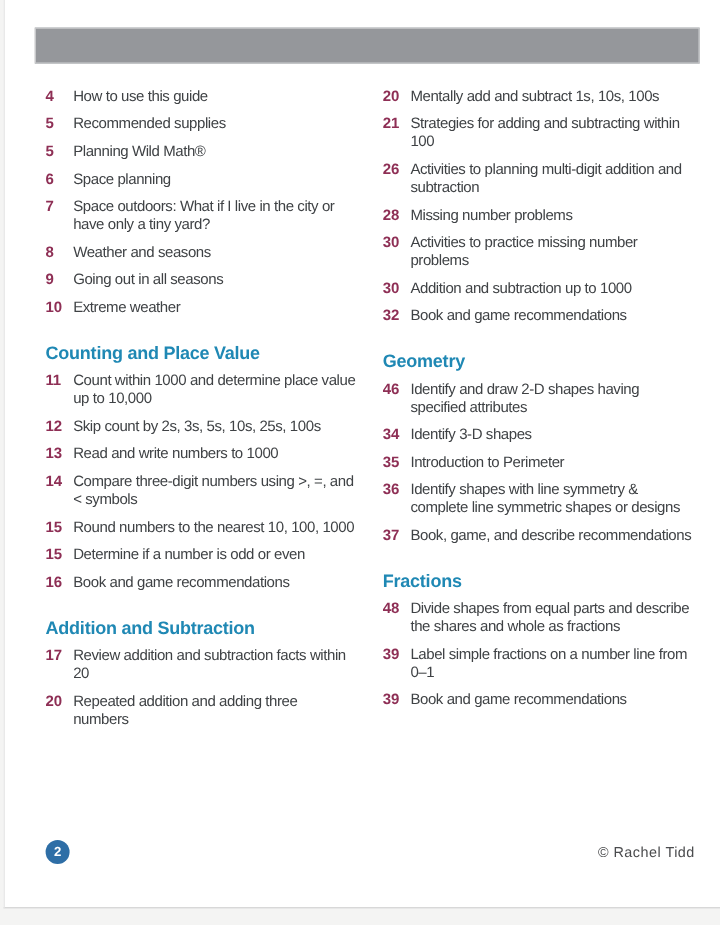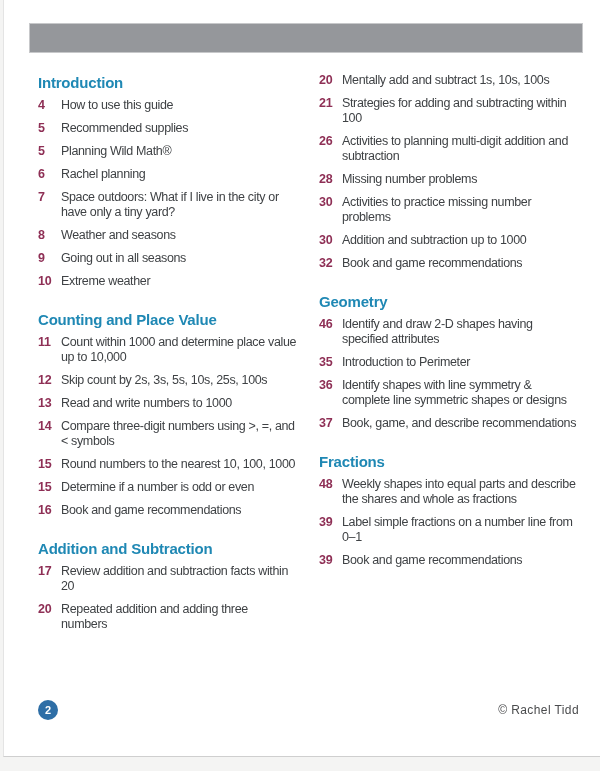--- a/index.html
+++ b/index.html
@@ -105,36 +105,35 @@
 </style>
 </head>
 <body>
 
 <div class="sheet">
   <div class="header-bar"></div>
 
   <div class="content">
     <div class="col" id="left-col">
         <section class="toc-section">
-          <h2 class="section-heading">Introduction</h2>
           <div class="entry">
             <span class="entry-page">4</span>
             <span class="entry-title">How to use this guide</span>
           </div>
           <div class="entry">
             <span class="entry-page">5</span>
             <span class="entry-title">Recommended supplies</span>
           </div>
           <div class="entry">
             <span class="entry-page">5</span>
             <span class="entry-title">Planning Wild Math®</span>
           </div>
           <div class="entry">
             <span class="entry-page">6</span>
-            <span class="entry-title">Rachel planning</span>
+            <span class="entry-title">Space planning</span>
           </div>
           <div class="entry">
             <span class="entry-page">7</span>
             <span class="entry-title">Space outdoors: What if I live in the city or have only a tiny yard?</span>
           </div>
           <div class="entry">
             <span class="entry-page">8</span>
             <span class="entry-title">Weather and seasons</span>
           </div>
           <div class="entry">
@@ -220,37 +219,41 @@
             <span class="entry-title">Book and game recommendations</span>
           </div>
         </section>
         <section class="toc-section">
           <h2 class="section-heading">Geometry</h2>
           <div class="entry">
             <span class="entry-page">46</span>
             <span class="entry-title">Identify and draw 2-D shapes having specified attributes</span>
           </div>
           <div class="entry">
+            <span class="entry-page">34</span>
+            <span class="entry-title">Identify 3-D shapes</span>
+          </div>
+          <div class="entry">
             <span class="entry-page">35</span>
             <span class="entry-title">Introduction to Perimeter</span>
           </div>
           <div class="entry">
             <span class="entry-page">36</span>
             <span class="entry-title">Identify shapes with line symmetry &amp; complete line symmetric shapes or designs</span>
           </div>
           <div class="entry">
             <span class="entry-page">37</span>
             <span class="entry-title">Book, game, and describe recommendations</span>
           </div>
         </section>
         <section class="toc-section">
           <h2 class="section-heading">Fractions</h2>
           <div class="entry">
             <span class="entry-page">48</span>
-            <span class="entry-title">Weekly shapes into equal parts and describe the shares and whole as fractions</span>
+            <span class="entry-title">Divide shapes from equal parts and describe the shares and whole as fractions</span>
           </div>
           <div class="entry">
             <span class="entry-page">39</span>
             <span class="entry-title">Label simple fractions on a number line from 0–1</span>
           </div>
           <div class="entry">
             <span class="entry-page">39</span>
             <span class="entry-title">Book and game recommendations</span>
           </div>
         </section>

